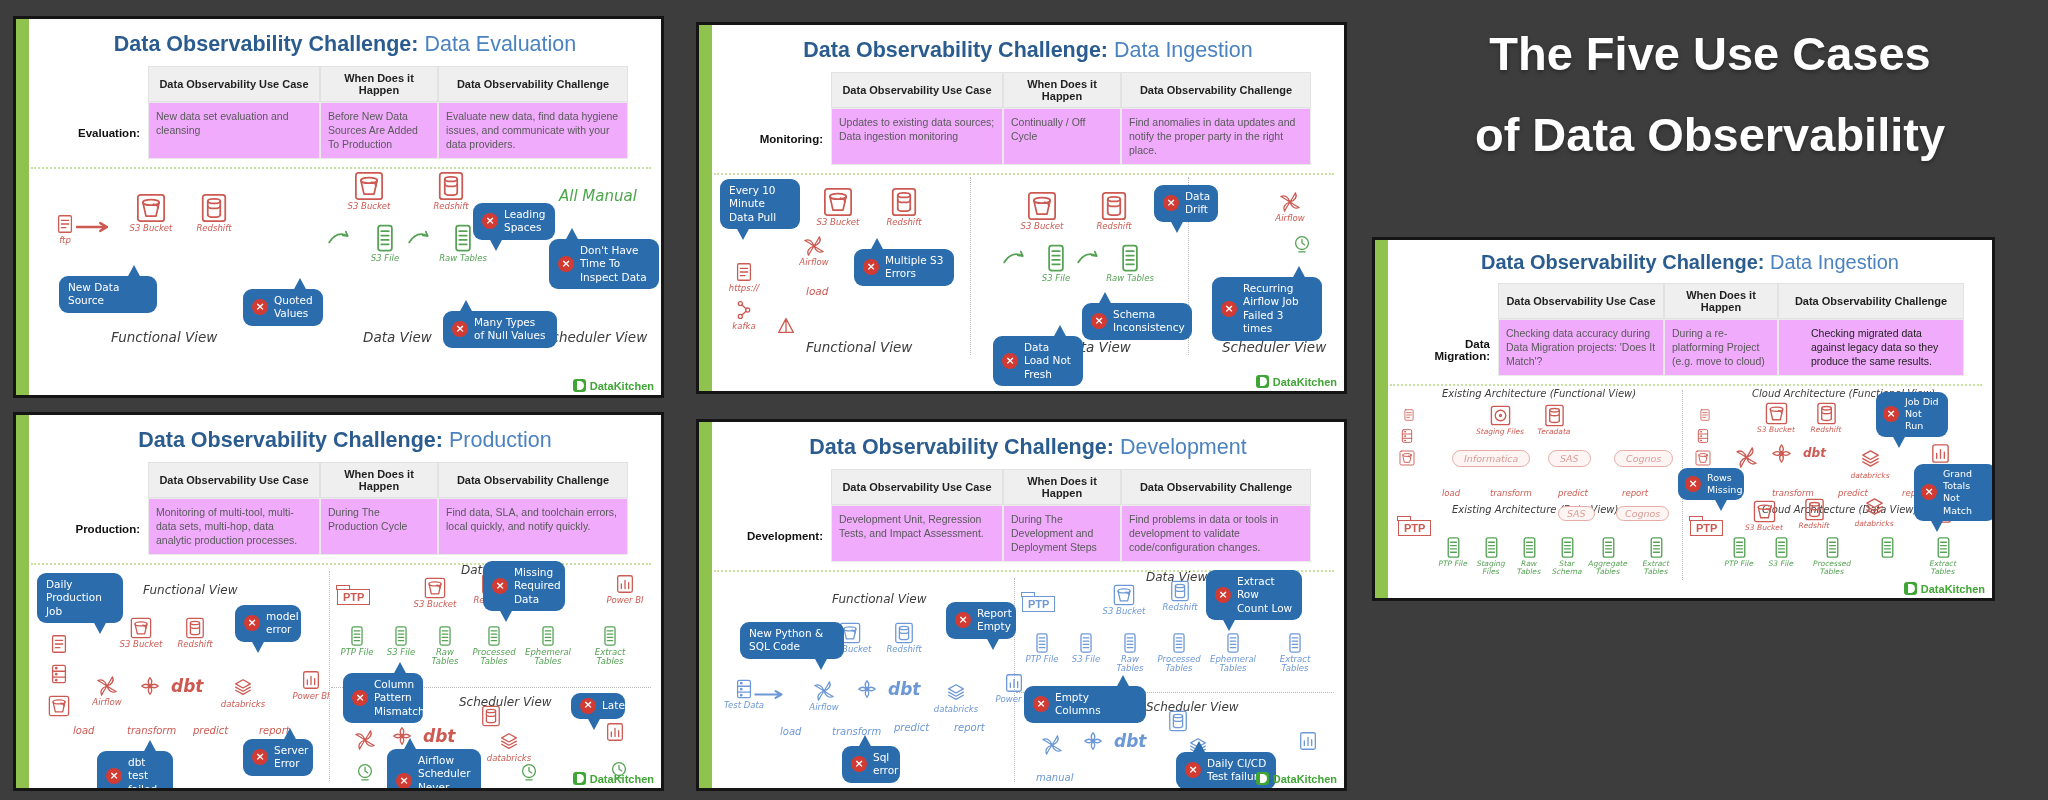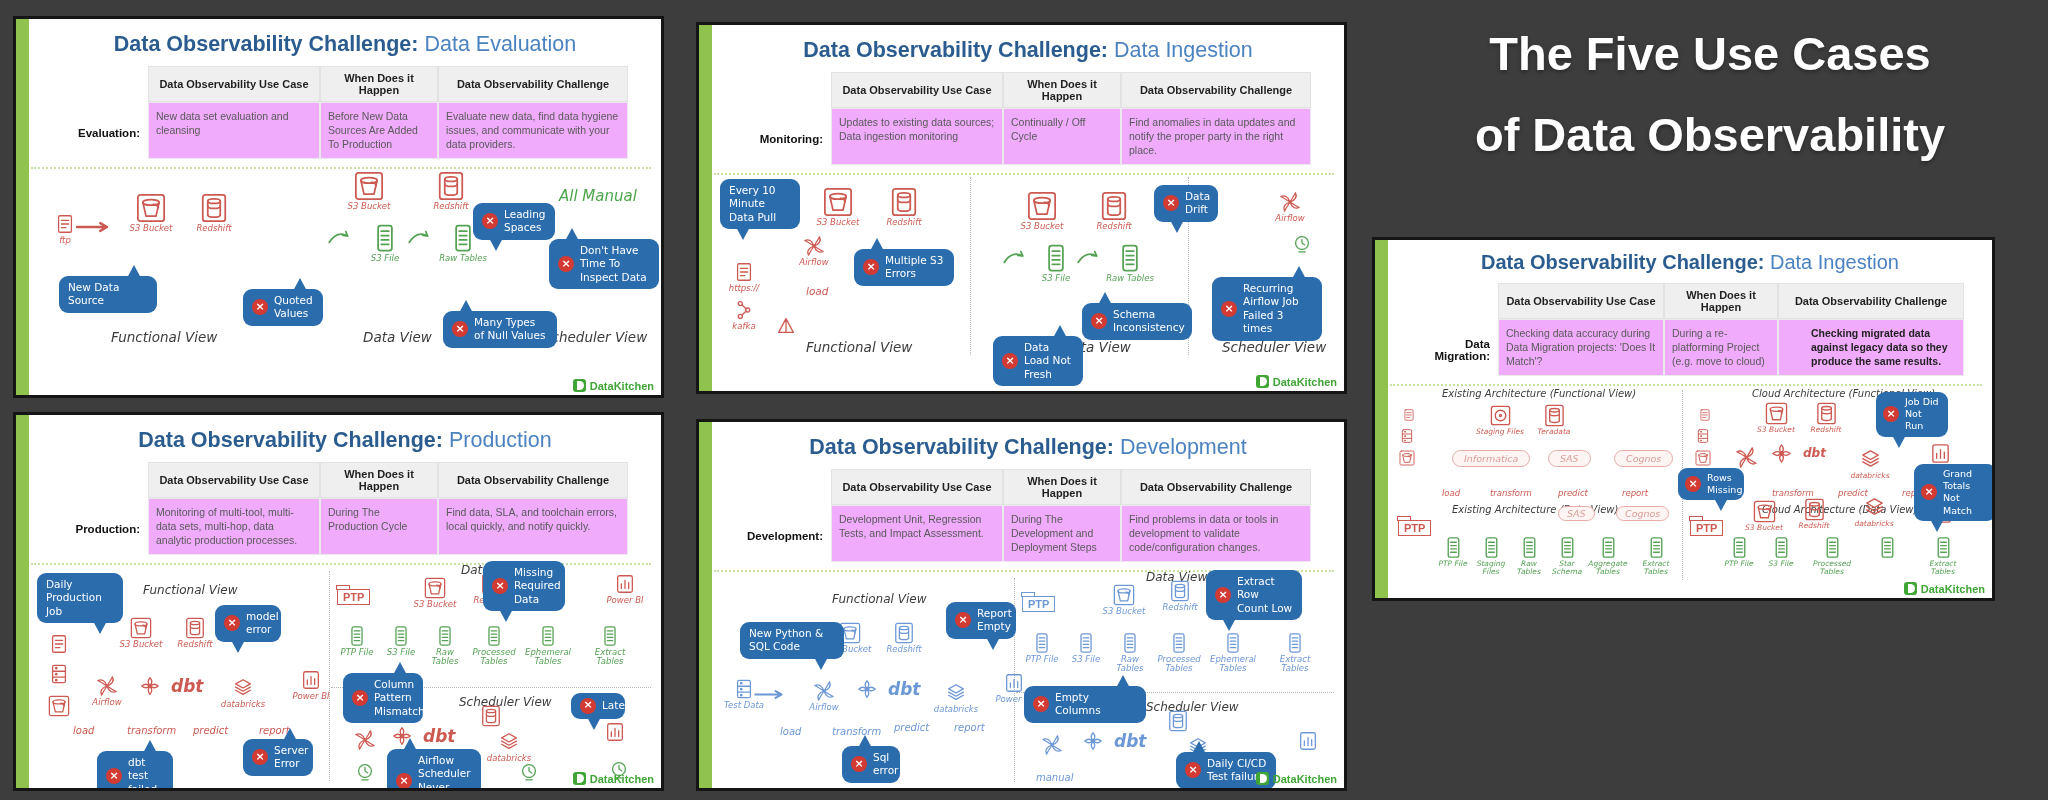--- a/index.html
+++ b/index.html
@@ -12,21 +12,21 @@
   .ptitle{margin-top:13px;text-align:center;font-size:21.5px;font-weight:bold;color:#2b5c8f;}
   .ptitle .rest{color:#4b82c0;font-weight:normal;}
   .compact .ptitle{font-size:20px;margin-top:11px;}
   
   .tbl{display:grid;margin:9px auto 0 auto;width:566px;grid-template-columns:86px 172px 118px 190px;}
   .compact .tbl{width:548px;grid-template-columns:82px 166px 114px 186px;}
   .cell{box-sizing:border-box;}
   .th{background:#efefef;border:1px solid #e2e2e2;font-weight:bold;font-size:11px;color:#1f1f1f;
       text-align:center;padding:5px 4px;display:flex;align-items:center;justify-content:center;}
   .td{background:#f0abfc;border:1px solid #eaeaea;font-size:10.5px;color:#5a5a5a;padding:6px 7px;line-height:1.35;}
-  .td.bold{font-weight:bold;color:#222;padding-left:32px;}
+  .td.bold{font-weight:normal;color:#222;padding-left:32px;}
   .rowlbl{font-weight:bold;font-size:11.5px;color:#111;text-align:right;padding:6px 8px 0 0;
           display:flex;align-items:center;justify-content:flex-end;}
   .divider{border-top:2px dotted #c8e0a0;margin:8px 10px 0 2px;}
   
   .diag{position:relative;margin:2px 6px 0 2px;}
   .hand{position:absolute;font-family:"DejaVu Sans",sans-serif;font-style:italic;color:#3c3c3c;
         font-size:13.5px;white-space:nowrap;}
   .hand.sm{font-size:10px;}
   .hand.red{color:#cd5a52;}
   .hand.green{color:#4ca64c;}
@@ -466,21 +466,21 @@
         <div class="dicon red small" style="left:252px;top:102px;">
             <svg>
               <use href="#sy-pbi"></use>
             </svg>
             <span class="ilab">Power BI</span>
           </div>
         <div class="hand red sm" style="left:42px;top:158px;">load</div>
         <div class="hand red sm" style="left:96px;top:158px;">transform</div>
         <div class="hand red sm" style="left:162px;top:158px;">predict</div>
         <div class="hand red sm" style="left:228px;top:158px;">report</div>
-        <div class="callout t-d" style="left:184px;top:38px;width:48px;">
+        <div class="callout t-d" style="left:204px;top:38px;width:48px;">
             <span class="xb"></span>
             <span class="ct">model error</span>
           </div>
         <div class="callout t-ur" style="left:66px;top:184px;width:58px;">
             <span class="xb"></span>
             <span class="ct">dbt test failed</span>
           </div>
         <div class="callout t-ur" style="left:212px;top:172px;width:52px;">
             <span class="xb"></span>
             <span class="ct">Server Error</span>

